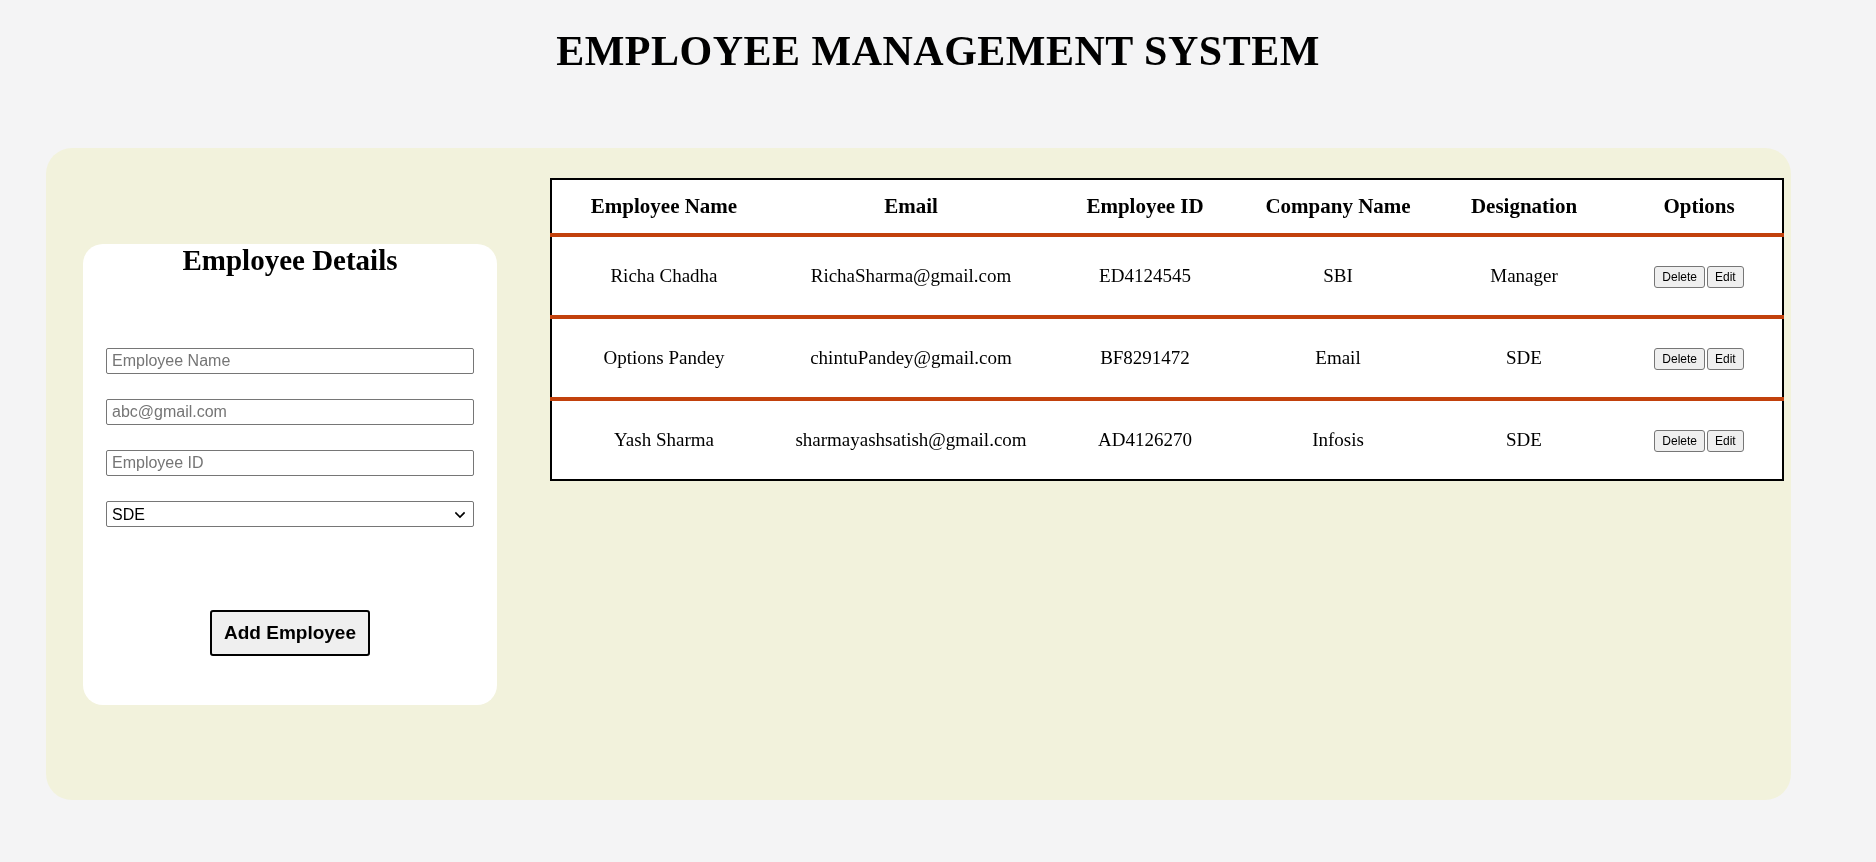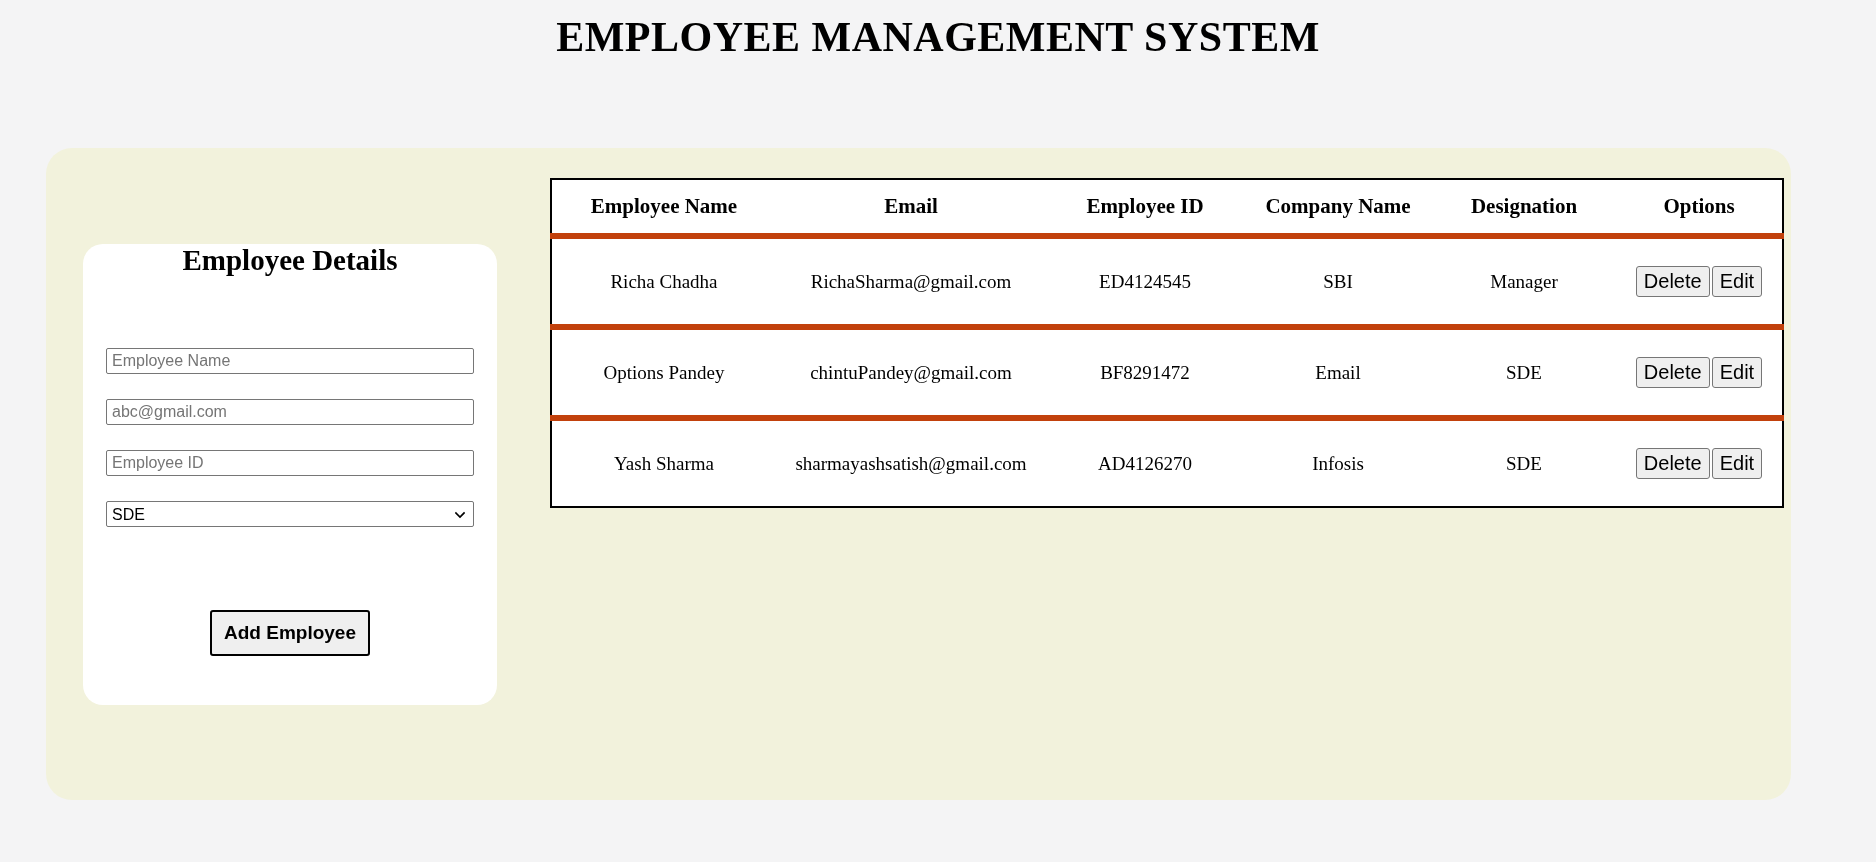--- a/index.html
+++ b/index.html
@@ -15,21 +15,21 @@
   }
 
   .page-title {
     text-align: center;
     font-family: "Liberation Serif", serif;
     font-weight: bold;
     font-size: 42px;
     color: #000000;
     letter-spacing: 0.5px;
     margin: 0;
-    padding-top: 13px;
+    padding-top: 27px;
   }
 
   .panel {
     position: absolute;
     left: 46px;
     top: 148px;
     width: 1745px;
     height: 652px;
     background: #f2f2dc;
     border-radius: 26px;
@@ -159,39 +159,39 @@
     border-bottom: 2px solid #000000;
   }
   table.emp-table td {
     font-family: "Liberation Serif", serif;
     font-weight: normal;
     font-size: 19px;
     color: #000000;
     text-align: center;
     padding: 27px 4px;
     border-bottom: 2px solid #000000;
-    border-top: 6px solid #c2410c;
+    border-top: 4px solid #c2410c;
   }
   table.emp-table tbody tr:last-child td {
     border-bottom: none;
   }
 
   .col-name   { width: 216px; }
   .col-email  { width: 262px; }
   .col-id     { width: 190px; }
   .col-comp   { width: 180px; }
   .col-desig  { width: 176px; }
   .col-opt    { width: 158px; }
 
   .opt-cell {
     white-space: nowrap;
   }
   .row-btn {
     font-family: "Liberation Sans", sans-serif;
-    font-size: 20px;
+    font-size: 12px;
     color: #000000;
     background: #efefef;
     border: 1px solid #767676;
     border-radius: 3px;
     padding: 3px 7px;
     margin: 0 1px;
     cursor: pointer;
   }
 </style>
 </head>

